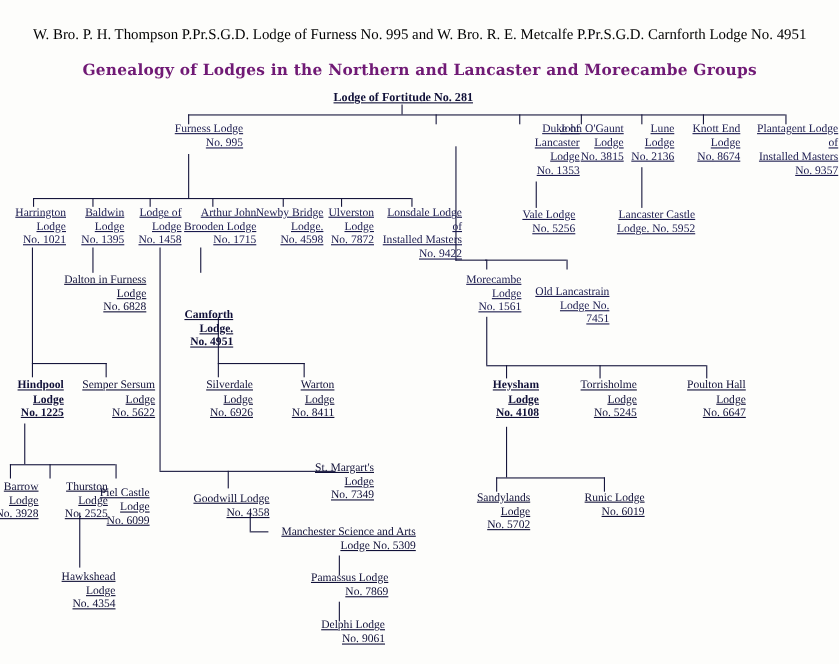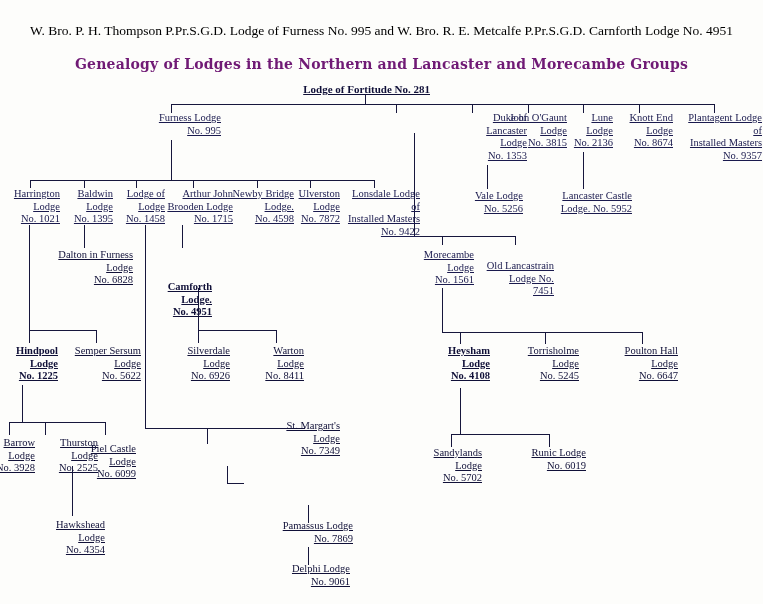--- a/index.html
+++ b/index.html
@@ -298,38 +298,46 @@
     <span>Lodge</span>
     <span>No. 2525</span>
   </div>
 
   <div class="node blk" style="left:74px;top:443px;width:62px;">
     <span>Piel Castle</span>
     <span>Lodge</span>
     <span>No. 6099</span>
   </div>
 
+  <div class="node blk" style="left:169px;top:448px;width:76px;">
+    <span>Goodwill Lodge</span>
+    <span>No. 4358</span>
+  </div>
 
   <div class="node blk" style="left:272px;top:420px;width:68px;">
     <span>St. Margart's</span>
     <span>Lodge</span>
     <span>No. 7349</span>
   </div>
 
   <div class="node blk" style="left:422px;top:447px;width:60px;">
     <span>Sandylands</span>
     <span>Lodge</span>
     <span>No. 5702</span>
   </div>
 
   <div class="node blk" style="left:514px;top:447px;width:72px;">
     <span>Runic Lodge</span>
     <span>No. 6019</span>
   </div>
 
+  <div class="node blk" style="left:240px;top:478px;width:138px;">
+    <span>Manchester Science and Arts</span>
+    <span>Lodge No. 5309</span>
+  </div>
 
   <div class="node blk" style="left:41px;top:519px;width:64px;">
     <span>Hawkshead</span>
     <span>Lodge</span>
     <span>No. 4354</span>
   </div>
 
   <div class="node blk" style="left:263px;top:520px;width:90px;">
     <span>Pamassus Lodge</span>
     <span>No. 7869</span>

